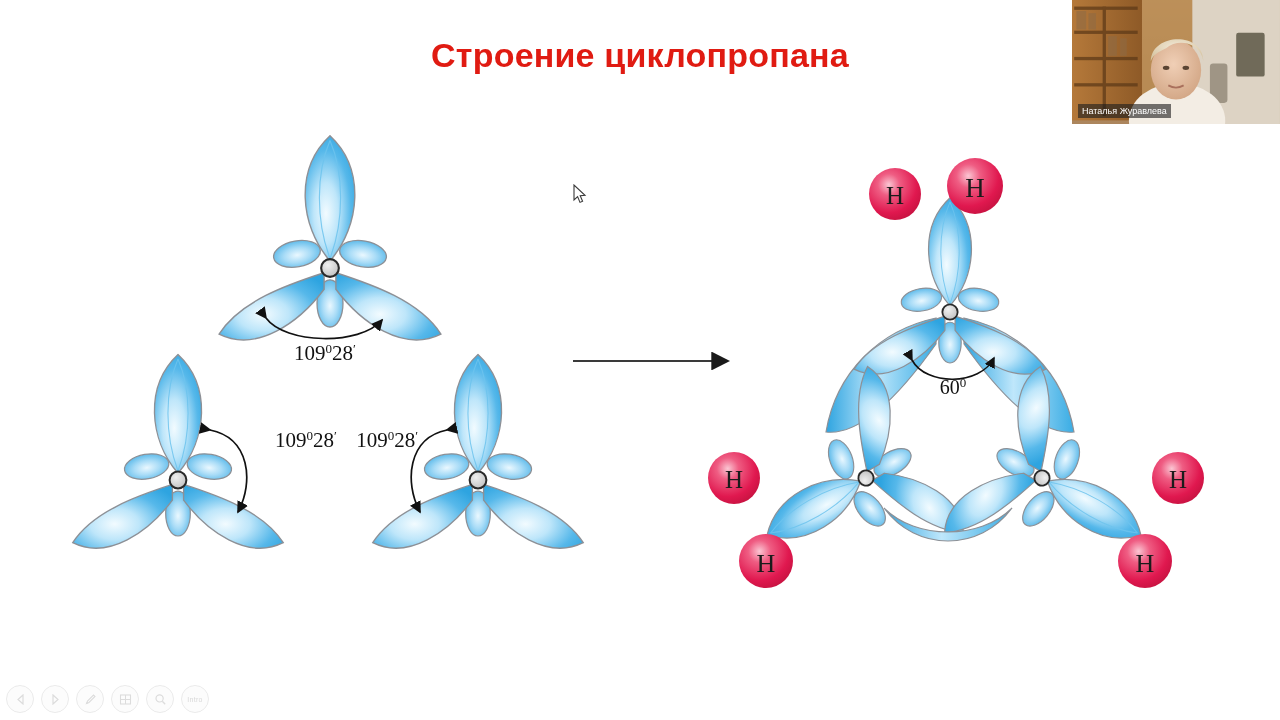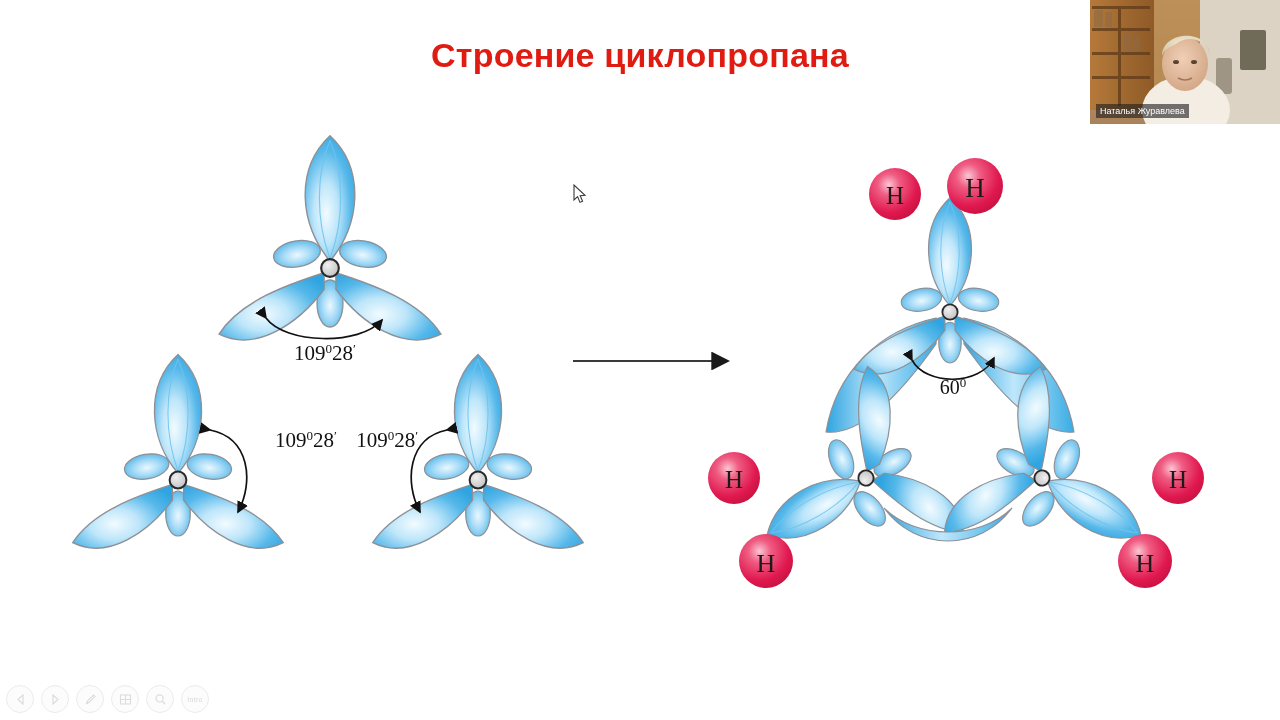--- a/index.html
+++ b/index.html
@@ -15,21 +15,21 @@
     position:absolute;left:0;top:36px;width:1280px;text-align:center;
     font-family:"Liberation Sans",sans-serif;
     font-weight:bold;font-size:34px;color:#e01b12;
     letter-spacing:.2px;white-space:nowrap;
   }
 
   .svg-layer{position:absolute;left:0;top:0;width:1280px;height:720px;}
 
   
   #webcam{
-    position:absolute;right:0;top:0;width:190px;height:124px;
+    position:absolute;right:0;top:0;width:208px;height:124px;
     overflow:hidden;background:#4a2d17;
   }
   #webcam .cam-bg{position:absolute;inset:0;}
   #webcam-name{
     position:absolute;left:6px;bottom:6px;
     background:rgba(30,30,30,.62);
     color:#fff;font-size:9px;line-height:12px;
     padding:1px 4px;max-width:172px;white-space:nowrap;overflow:hidden;
     font-family:"Liberation Sans",sans-serif;
   }

